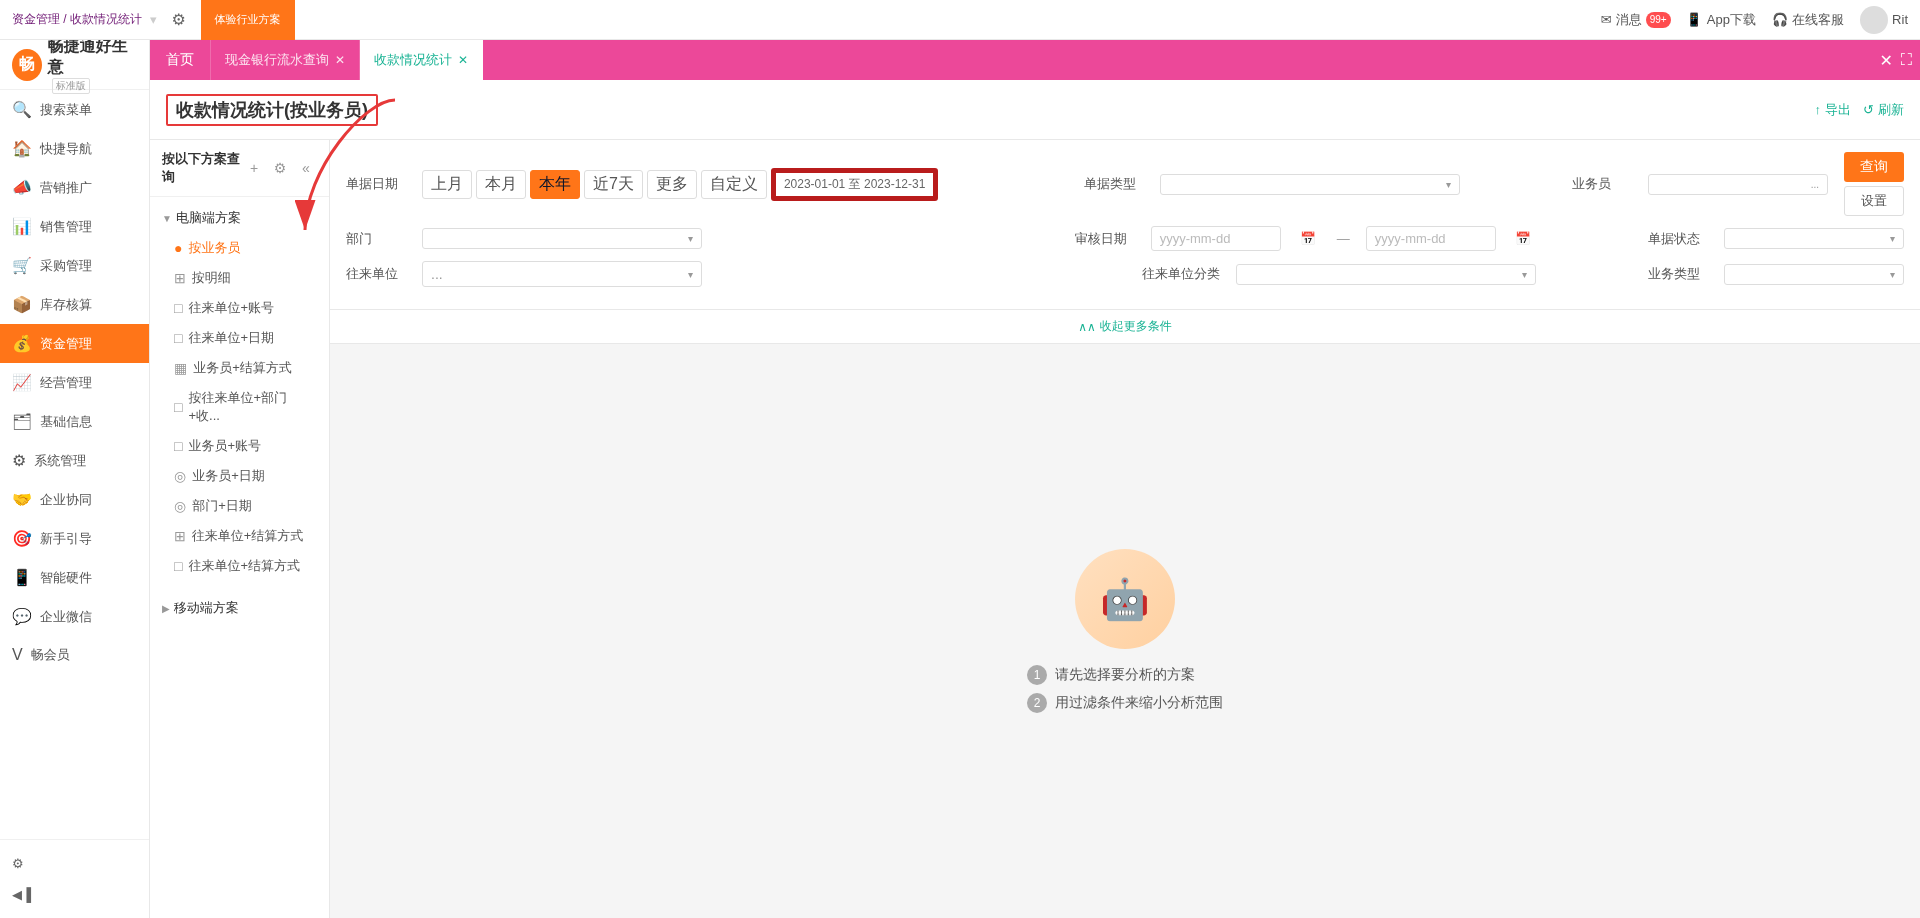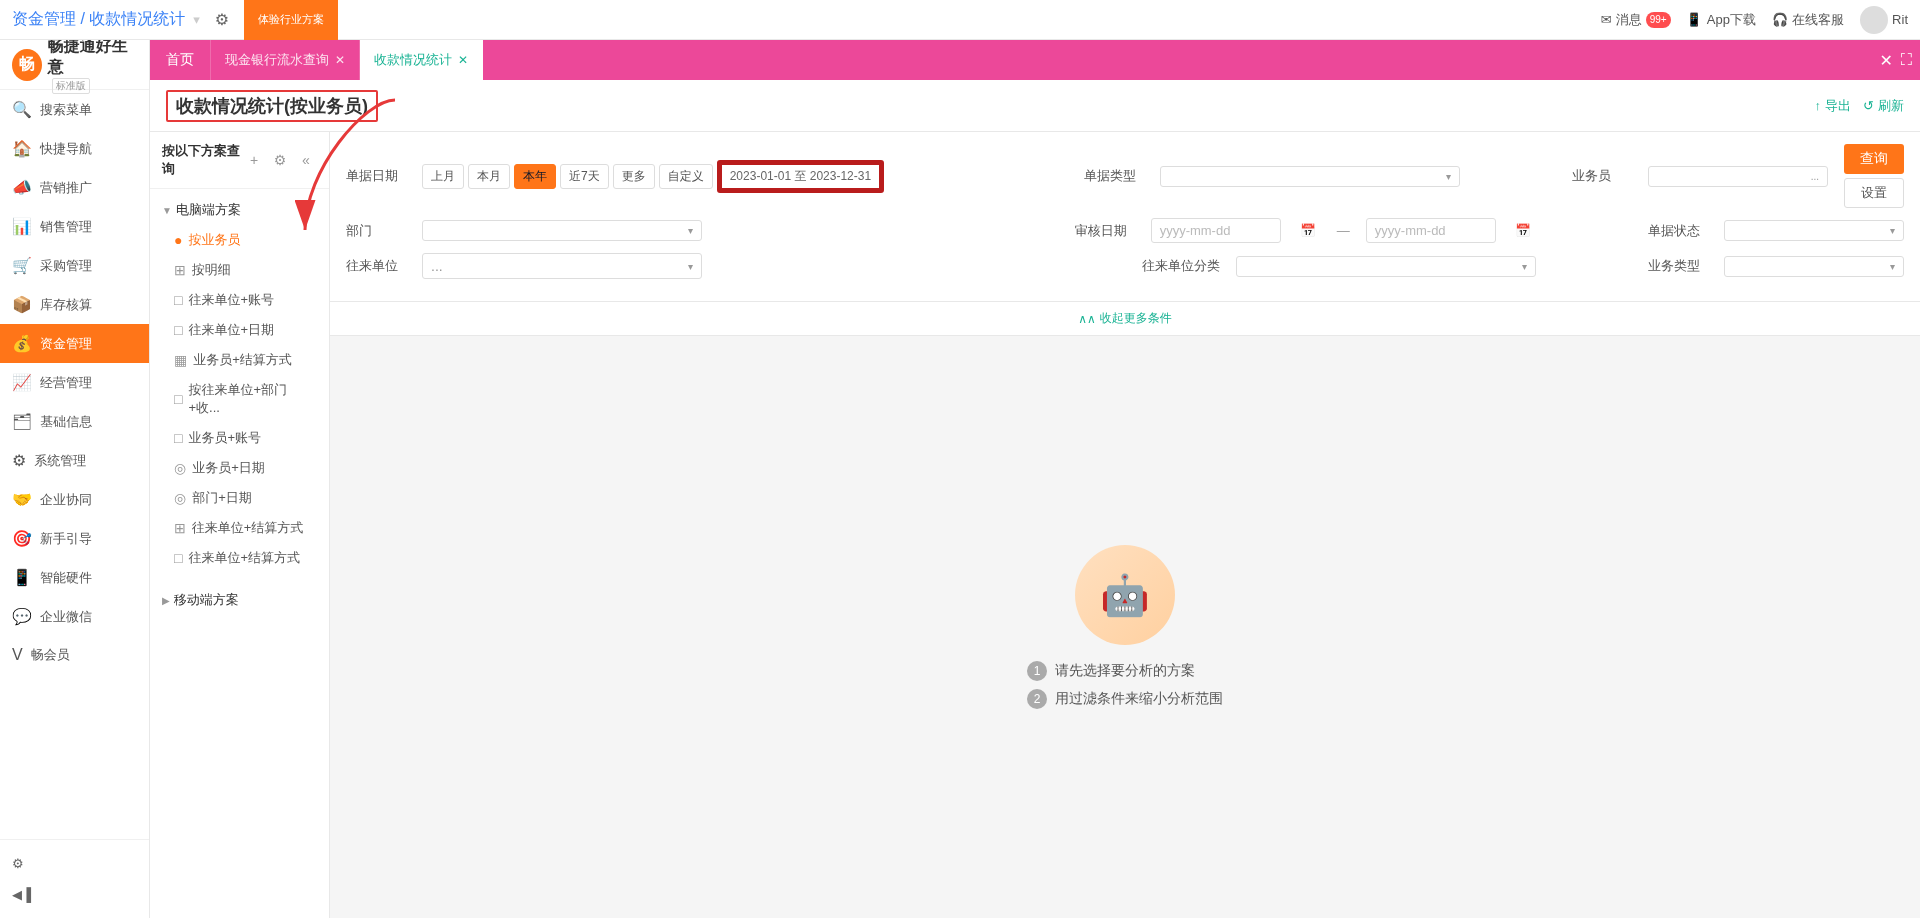--- a/index.html
+++ b/index.html
@@ -16,22 +16,22 @@
       gap: 8px;
       position: relative;
     }
     .top-header-left {
       display: flex;
       align-items: center;
       gap: 8px;
       flex: 1;
     }
     .breadcrumb-text {
-      font-size: 16px;
-      color: #3b82f6;
+      font-size: 12px;
+      color: #701a75;
     }
     .gear-btn {
       width: 28px; height: 28px;
       display: flex; align-items: center; justify-content: center;
       border: none; background: none; cursor: pointer; color: #666;
       font-size: 16px;
     }
     .trial-btn {
       background: #ff7518;
       color: #fff;
@@ -170,21 +170,21 @@
       display: flex; align-items: center;
       padding-right: 8px;
       gap: 8px;
     }
     .tab-bar-btn {
       color: #fff; font-size: 16px; cursor: pointer; background: none; border: none;
     }
 
     
     .page-header {
-      height: 52px;
+      height: 60px;
       background: #fff;
       border-bottom: 1px solid #e8e8e8;
       display: flex;
       align-items: center;
       padding: 0 16px;
       justify-content: space-between;
     }
     .page-title {
       font-size: 18px;
       font-weight: bold;
@@ -213,21 +213,21 @@
       margin-bottom: 10px;
       gap: 16px;
     }
     .search-label {
       color: #555; font-size: 13px; white-space: nowrap; min-width: 60px;
     }
     .date-filter {
       display: flex; align-items: center; gap: 4px;
     }
     .date-btn {
-      padding: 3px 8px; border: 1px solid #ddd; border-radius: 3px; background: #fff; font-size: 12px; cursor: pointer; color: #555;
+      padding: 3px 8px; border: 1px solid #ddd; border-radius: 3px; background: #fff; font-size: 16px; cursor: pointer; color: #555;
     }
     .date-btn.active {
       background: #ff7518; color: #0f172a; border-color: #ff7518;
     }
     .date-range {
       font-size: 12px; color: #666; padding: 3px 8px; border: 5px solid #b91c1c; border-radius: 3px;
     }
     .field-select {
       border: 1px solid #ddd; border-radius: 3px; background: #fff; padding: 4px 8px; font-size: 13px;
       display: flex; align-items: center; gap: 4px; cursor: pointer; min-width: 200px;

